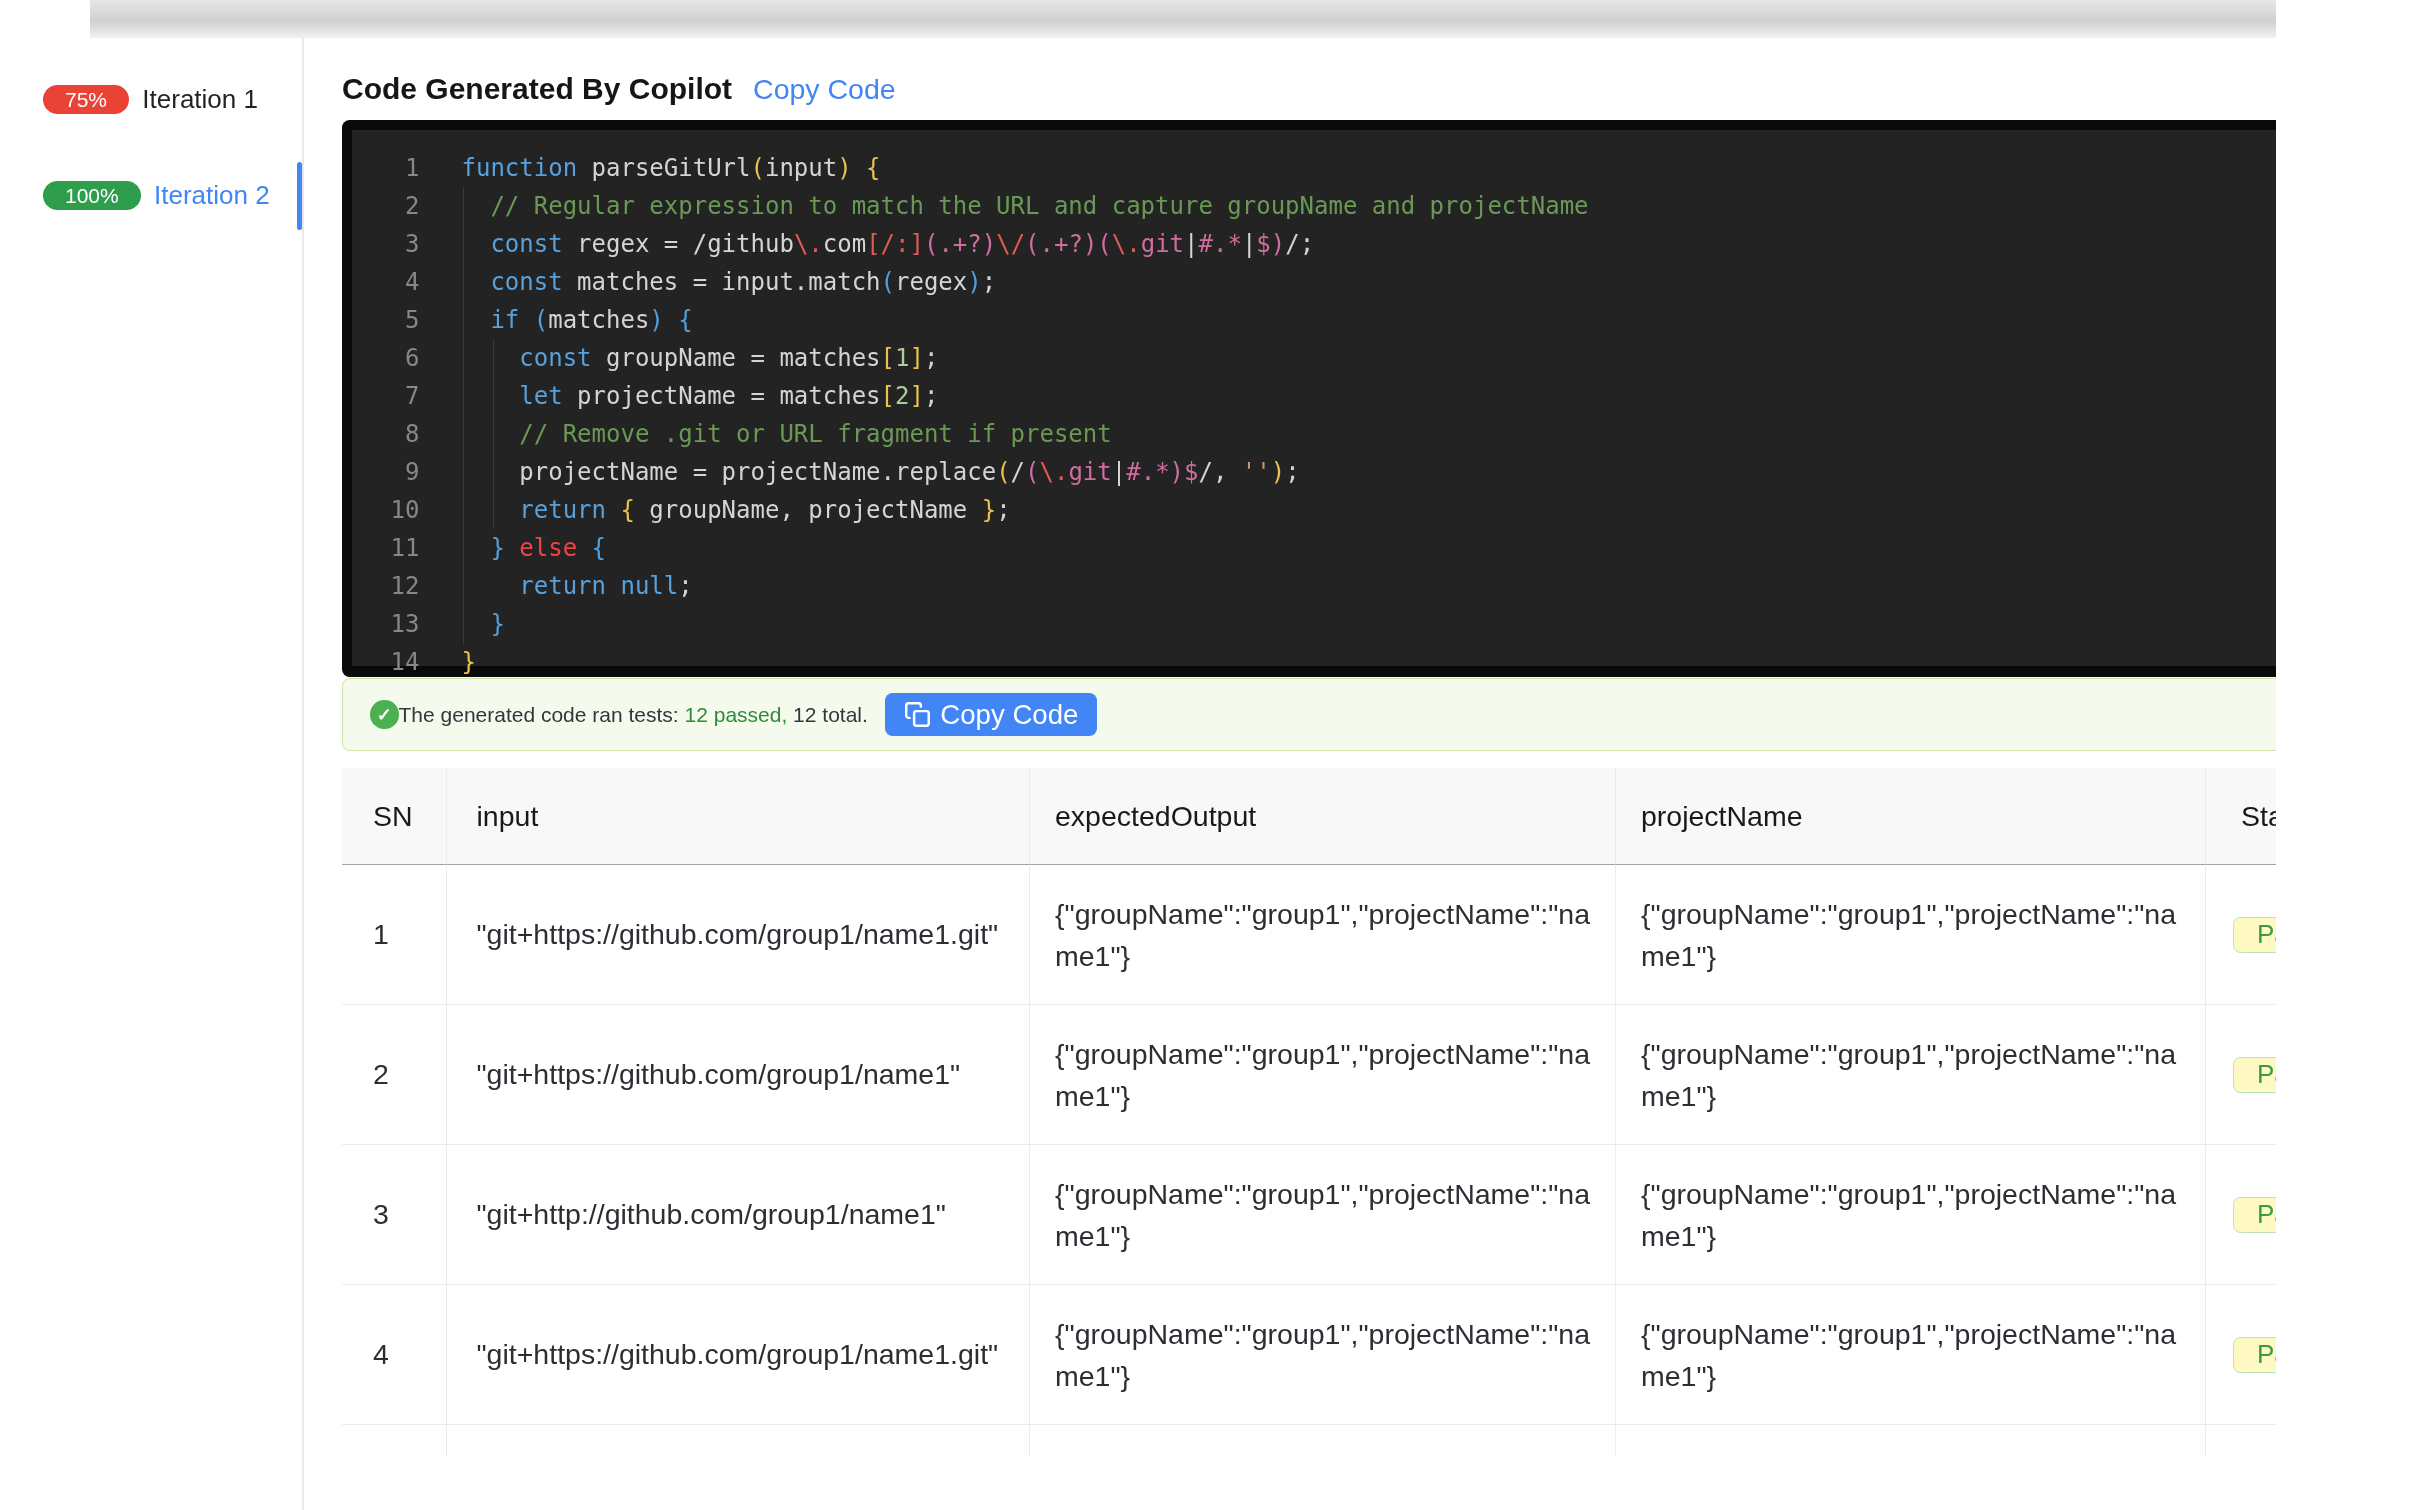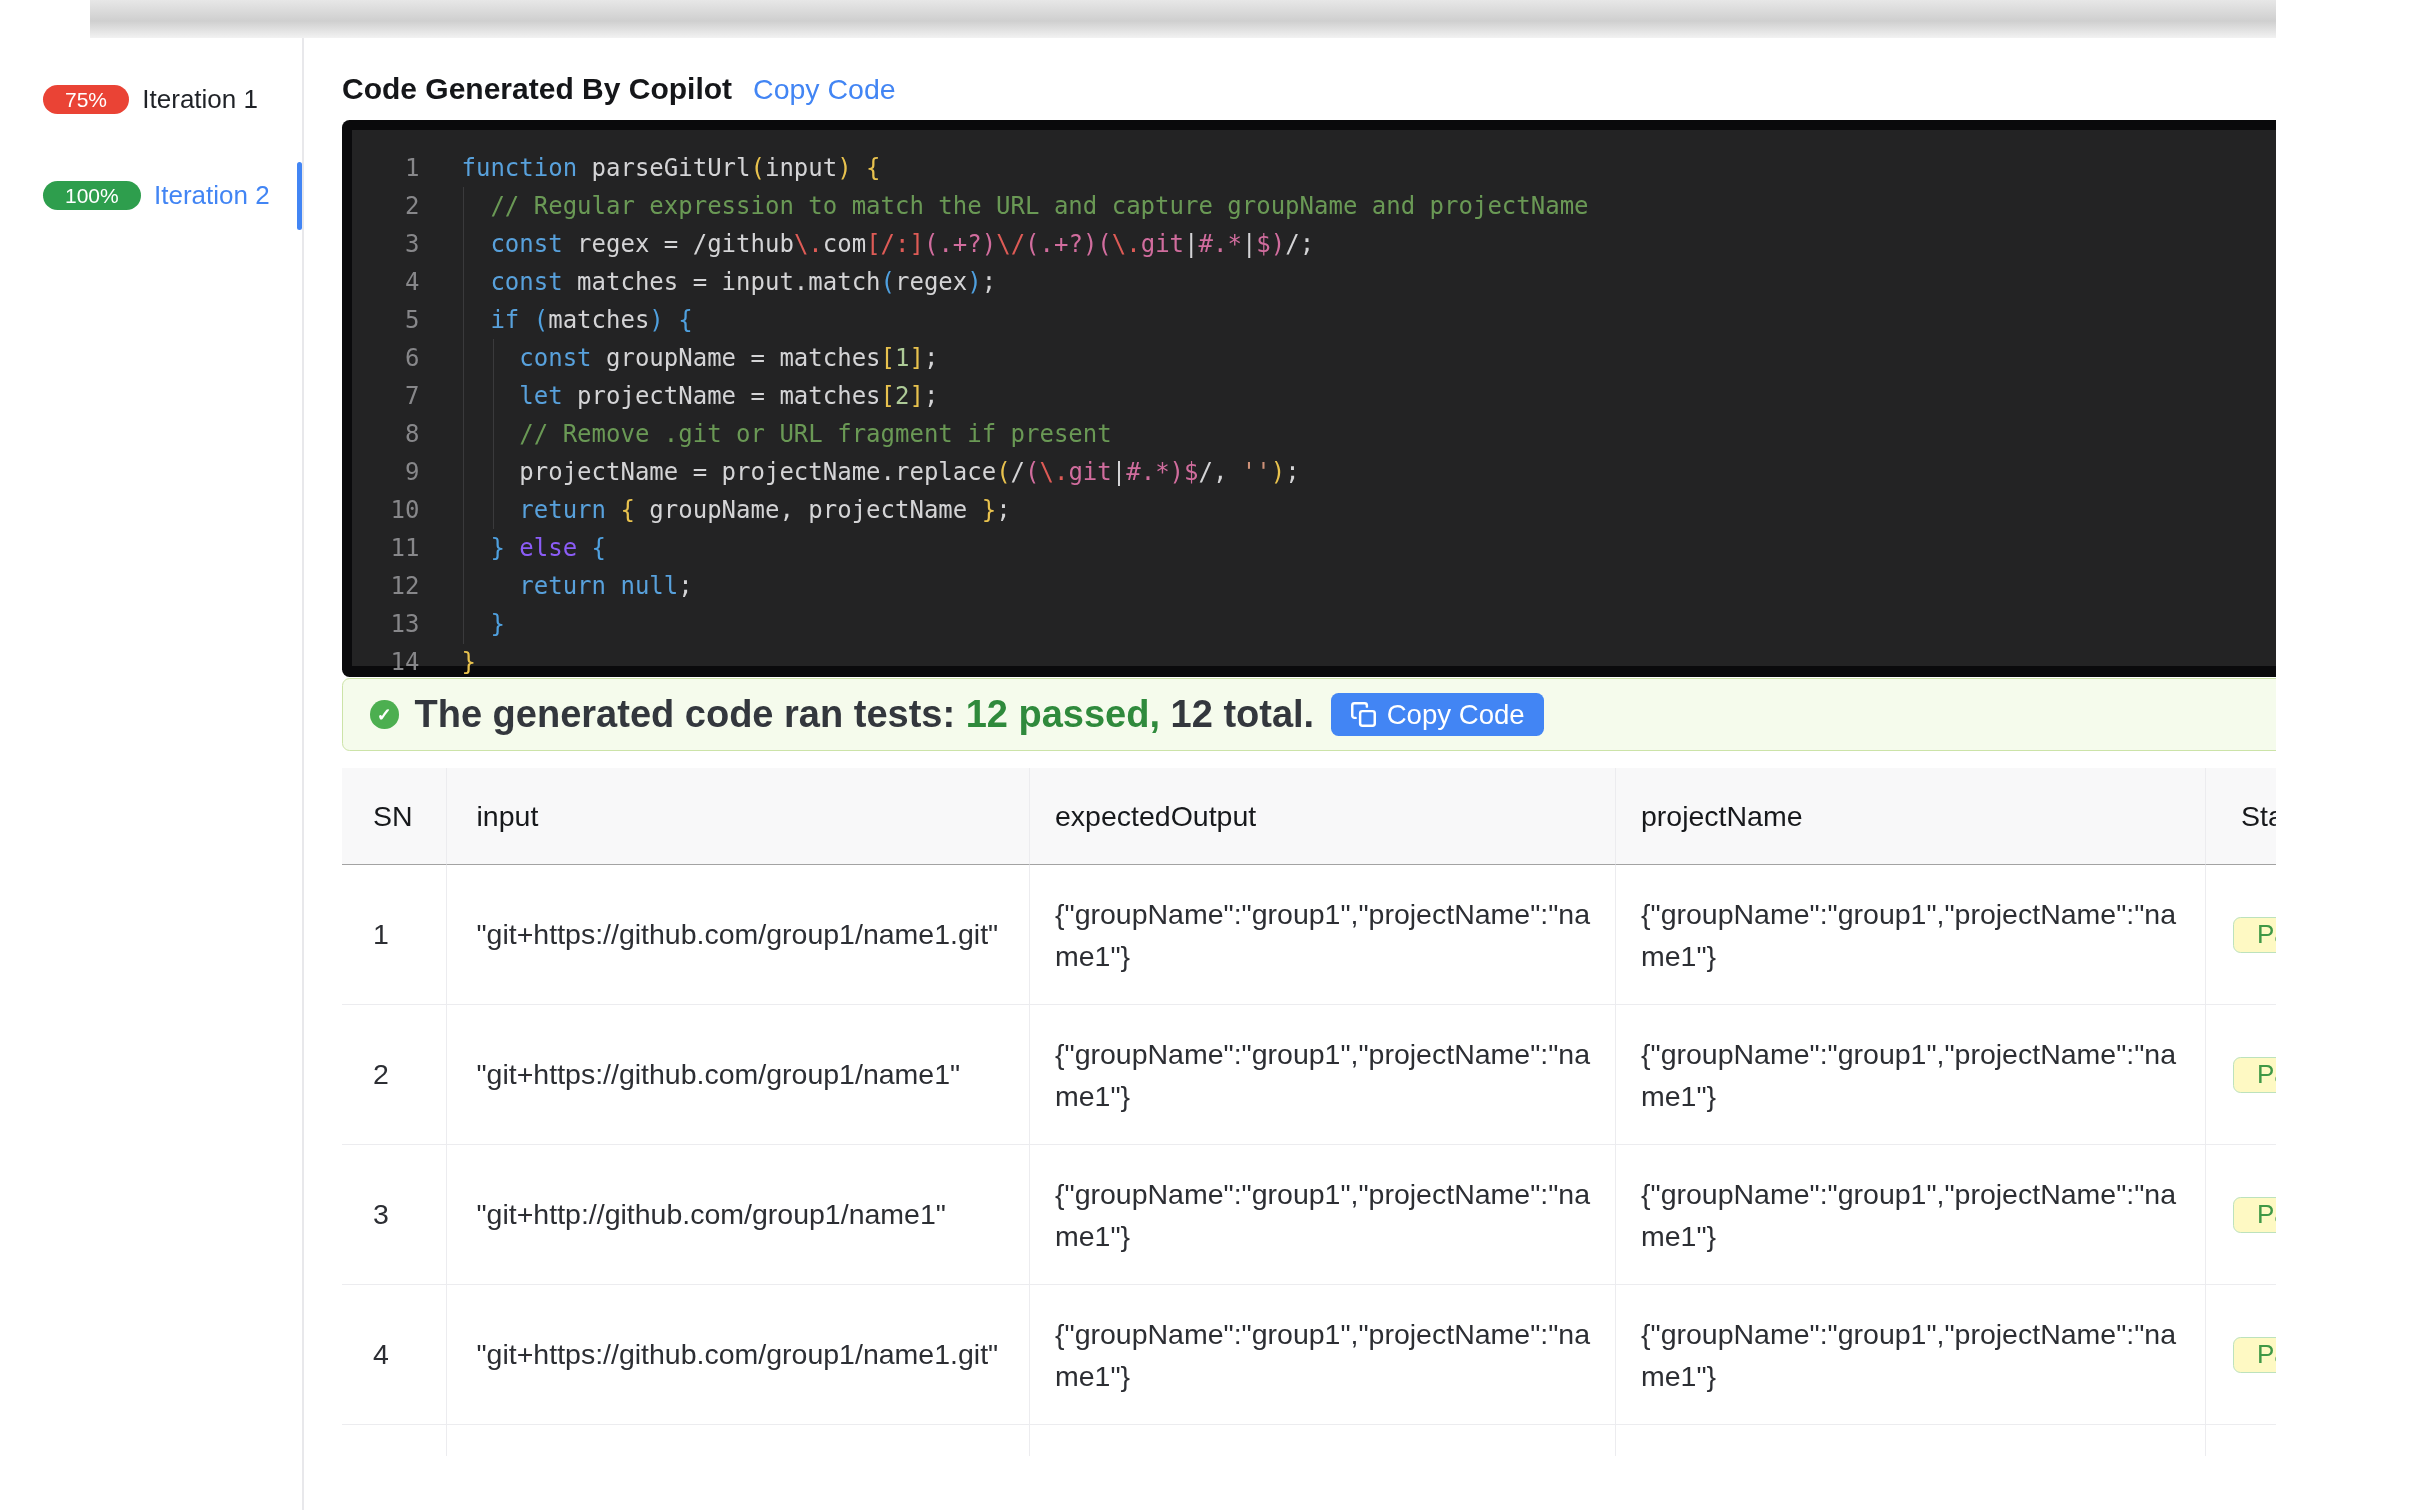--- a/index.html
+++ b/index.html
@@ -39,21 +39,21 @@
   #guide-2{left:141px;top:209px;height:190px;}
   #editor-scrollbar{position:absolute;left:1975px;top:19px;width:1.9px;height:525px;background:#3e3e40;}
 
   
   #banner{position:absolute;left:342px;top:678px;width:2020px;height:73px;box-sizing:border-box;
           background:#f5fbec;border:1.9px solid #cce3a8;border-radius:7.6px;
           display:flex;align-items:center;padding-left:27px;}
   #check-icon{width:28.5px;height:28.5px;border-radius:50%;background:#4caf50;flex:0 0 28.5px;
           display:flex;align-items:center;justify-content:center;color:#ffffff;
           font-size:18px;font-weight:700;}
-  #banner-text{margin-left:16px;font-size:38px;color:#33373d;font-weight:bold;}
+  #banner-text{font-size:21px;color:#33373d;}
   #banner-text .passed{color:#2f8a3c;}
   #copy-code-button{margin-left:17px;height:43px;padding:0 19px;background:#4285f4;border:none;
           border-radius:7.6px;display:flex;align-items:center;gap:9.5px;cursor:pointer;
           color:#ffffff;font-size:27.6px;font-family:"Liberation Sans",sans-serif;}
 
   
   #results-table{position:absolute;left:342px;top:768px;width:2023px;height:688px;overflow:hidden;
                  font-size:28.5px;color:#2c2e33;}
   .t-row{display:grid;grid-template-columns:104px 583px 586px 590px 161px;}
   .t-row.header{height:97px;background:#f8f8f9;font-weight:500;color:#17191c;}
@@ -114,21 +114,21 @@
           <div class="code-line"><span class="gutter">1</span><span class="src"><span class="tok" style="color: rgb(88, 161, 220);">function </span><span class="tok" style="color: rgb(212, 212, 214);">parseGitUrl</span><span class="tok" style="color: rgb(232, 194, 78);">(</span><span class="tok" style="color: rgb(212, 212, 214);">input</span><span class="tok" style="color: rgb(232, 194, 78);">)</span><span class="tok" style="color: rgb(212, 212, 214);"> </span><span class="tok" style="color: rgb(232, 194, 78);">{</span></span></div>
           <div class="code-line"><span class="gutter">2</span><span class="src"><span class="tok" style="color: rgb(106, 153, 85);">  // Regular expression to match the URL and capture groupName and projectName</span></span></div>
           <div class="code-line"><span class="gutter">3</span><span class="src"><span class="tok" style="color: rgb(88, 161, 220);">  const</span><span class="tok" style="color: rgb(212, 212, 214);"> regex </span><span class="tok" style="color: rgb(212, 212, 214);">= </span><span class="tok" style="color: rgb(212, 212, 214);">/github</span><span class="tok" style="color: rgb(222, 91, 86);">\.</span><span class="tok" style="color: rgb(212, 212, 214);">com</span><span class="tok" style="color: rgb(222, 91, 86);">[/:]</span><span class="tok" style="color: rgb(209, 109, 158);">(.+?)</span><span class="tok" style="color: rgb(222, 91, 86);">\/</span><span class="tok" style="color: rgb(209, 109, 158);">(.+?)</span><span class="tok" style="color: rgb(209, 109, 158);">(</span><span class="tok" style="color: rgb(222, 91, 86);">\.</span><span class="tok" style="color: rgb(209, 109, 158);">git</span><span class="tok" style="color: rgb(212, 212, 214);">|</span><span class="tok" style="color: rgb(209, 109, 158);">#.*</span><span class="tok" style="color: rgb(212, 212, 214);">|</span><span class="tok" style="color: rgb(209, 109, 158);">$</span><span class="tok" style="color: rgb(209, 109, 158);">)</span><span class="tok" style="color: rgb(212, 212, 214);">/</span><span class="tok" style="color: rgb(212, 212, 214);">;</span></span></div>
           <div class="code-line"><span class="gutter">4</span><span class="src"><span class="tok" style="color: rgb(88, 161, 220);">  const</span><span class="tok" style="color: rgb(212, 212, 214);"> matches </span><span class="tok" style="color: rgb(212, 212, 214);">= </span><span class="tok" style="color: rgb(212, 212, 214);">input</span><span class="tok" style="color: rgb(212, 212, 214);">.</span><span class="tok" style="color: rgb(212, 212, 214);">match</span><span class="tok" style="color: rgb(79, 160, 223);">(</span><span class="tok" style="color: rgb(212, 212, 214);">regex</span><span class="tok" style="color: rgb(79, 160, 223);">)</span><span class="tok" style="color: rgb(212, 212, 214);">;</span></span></div>
           <div class="code-line"><span class="gutter">5</span><span class="src"><span class="tok" style="color: rgb(88, 161, 220);">  if </span><span class="tok" style="color: rgb(79, 160, 223);">(</span><span class="tok" style="color: rgb(212, 212, 214);">matches</span><span class="tok" style="color: rgb(79, 160, 223);">)</span><span class="tok" style="color: rgb(212, 212, 214);"> </span><span class="tok" style="color: rgb(79, 160, 223);">{</span></span></div>
           <div class="code-line"><span class="gutter">6</span><span class="src"><span class="tok" style="color: rgb(88, 161, 220);">    const</span><span class="tok" style="color: rgb(212, 212, 214);"> groupName </span><span class="tok" style="color: rgb(212, 212, 214);">= </span><span class="tok" style="color: rgb(212, 212, 214);">matches</span><span class="tok" style="color: rgb(232, 194, 78);">[</span><span class="tok" style="color: rgb(174, 203, 152);">1</span><span class="tok" style="color: rgb(232, 194, 78);">]</span><span class="tok" style="color: rgb(212, 212, 214);">;</span></span></div>
           <div class="code-line"><span class="gutter">7</span><span class="src"><span class="tok" style="color: rgb(88, 161, 220);">    let</span><span class="tok" style="color: rgb(212, 212, 214);"> projectName </span><span class="tok" style="color: rgb(212, 212, 214);">= </span><span class="tok" style="color: rgb(212, 212, 214);">matches</span><span class="tok" style="color: rgb(232, 194, 78);">[</span><span class="tok" style="color: rgb(174, 203, 152);">2</span><span class="tok" style="color: rgb(232, 194, 78);">]</span><span class="tok" style="color: rgb(212, 212, 214);">;</span></span></div>
           <div class="code-line"><span class="gutter">8</span><span class="src"><span class="tok" style="color: rgb(106, 153, 85);">    // Remove .git or URL fragment if present</span></span></div>
           <div class="code-line"><span class="gutter">9</span><span class="src"><span class="tok" style="color: rgb(212, 212, 214);">    projectName </span><span class="tok" style="color: rgb(212, 212, 214);">= </span><span class="tok" style="color: rgb(212, 212, 214);">projectName</span><span class="tok" style="color: rgb(212, 212, 214);">.</span><span class="tok" style="color: rgb(212, 212, 214);">replace</span><span class="tok" style="color: rgb(232, 194, 78);">(</span><span class="tok" style="color: rgb(212, 212, 214);">/</span><span class="tok" style="color: rgb(209, 109, 158);">(</span><span class="tok" style="color: rgb(222, 91, 86);">\.</span><span class="tok" style="color: rgb(209, 109, 158);">git</span><span class="tok" style="color: rgb(212, 212, 214);">|</span><span class="tok" style="color: rgb(209, 109, 158);">#.*</span><span class="tok" style="color: rgb(209, 109, 158);">)$</span><span class="tok" style="color: rgb(212, 212, 214);">/</span><span class="tok" style="color: rgb(212, 212, 214);">, </span><span class="tok" style="color: rgb(206, 145, 120);">''</span><span class="tok" style="color: rgb(232, 194, 78);">)</span><span class="tok" style="color: rgb(212, 212, 214);">;</span></span></div>
           <div class="code-line"><span class="gutter">10</span><span class="src"><span class="tok" style="color: rgb(88, 161, 220);">    return </span><span class="tok" style="color: rgb(232, 194, 78);">{</span><span class="tok" style="color: rgb(212, 212, 214);"> groupName</span><span class="tok" style="color: rgb(212, 212, 214);">,</span><span class="tok" style="color: rgb(212, 212, 214);"> projectName </span><span class="tok" style="color: rgb(232, 194, 78);">}</span><span class="tok" style="color: rgb(212, 212, 214);">;</span></span></div>
-          <div class="code-line"><span class="gutter">11</span><span class="src"><span class="tok" style="color: rgb(79, 160, 223);">  }</span><span class="tok" style="color: #8b5cf6;"> else </span><span class="tok" style="color: rgb(79, 160, 223);">{</span></span></div>
+          <div class="code-line"><span class="gutter">11</span><span class="src"><span class="tok" style="color: rgb(79, 160, 223);">  }</span><span class="tok" style="color: #ef4444;"> else </span><span class="tok" style="color: rgb(79, 160, 223);">{</span></span></div>
           <div class="code-line"><span class="gutter">12</span><span class="src"><span class="tok" style="color: rgb(88, 161, 220);">    return null</span><span class="tok" style="color: rgb(212, 212, 214);">;</span></span></div>
           <div class="code-line"><span class="gutter">13</span><span class="src"><span class="tok" style="color: rgb(79, 160, 223);">  }</span></span></div>
           <div class="code-line"><span class="gutter">14</span><span class="src"><span class="tok" style="color: rgb(232, 194, 78);">}</span></span></div>
         </div>
       <div id="editor-scrollbar"></div>
     </div>
   </div>
 
   <div id="banner">
     <div id="check-icon">✓</div>

